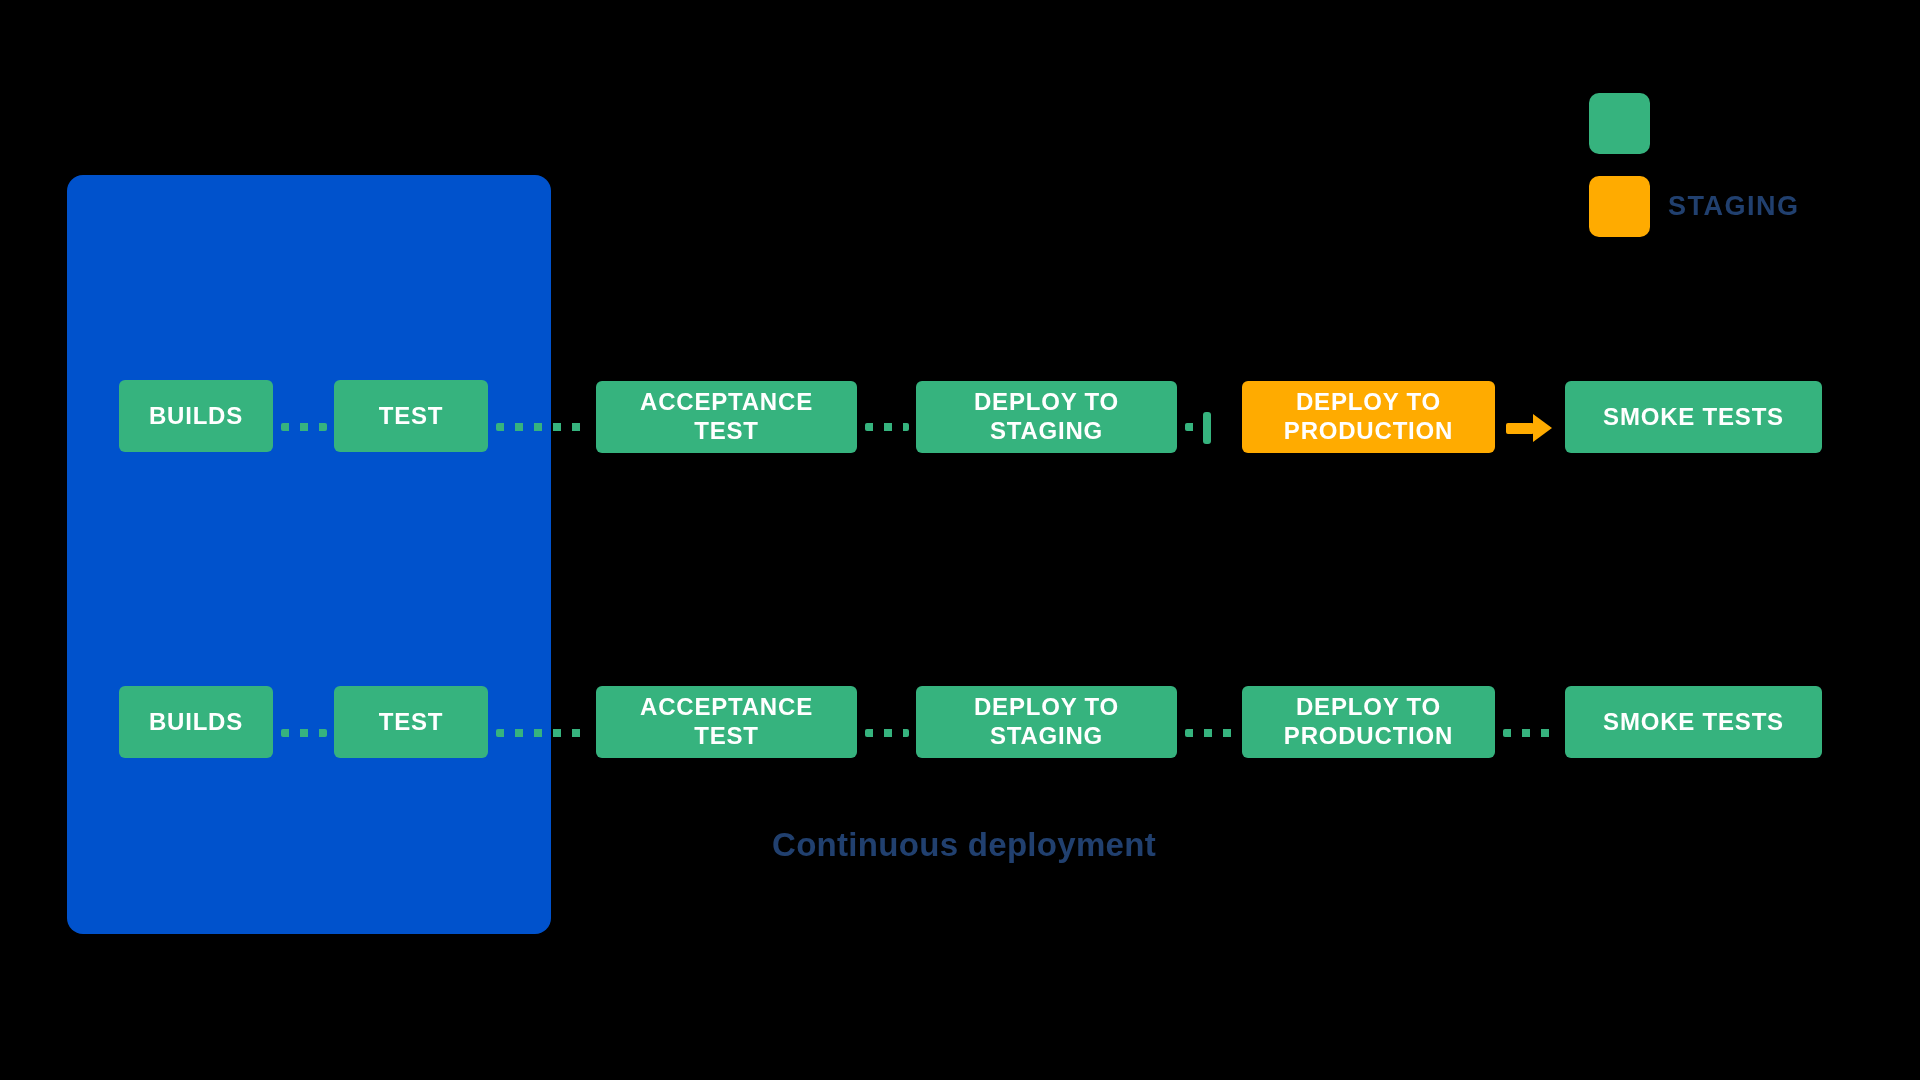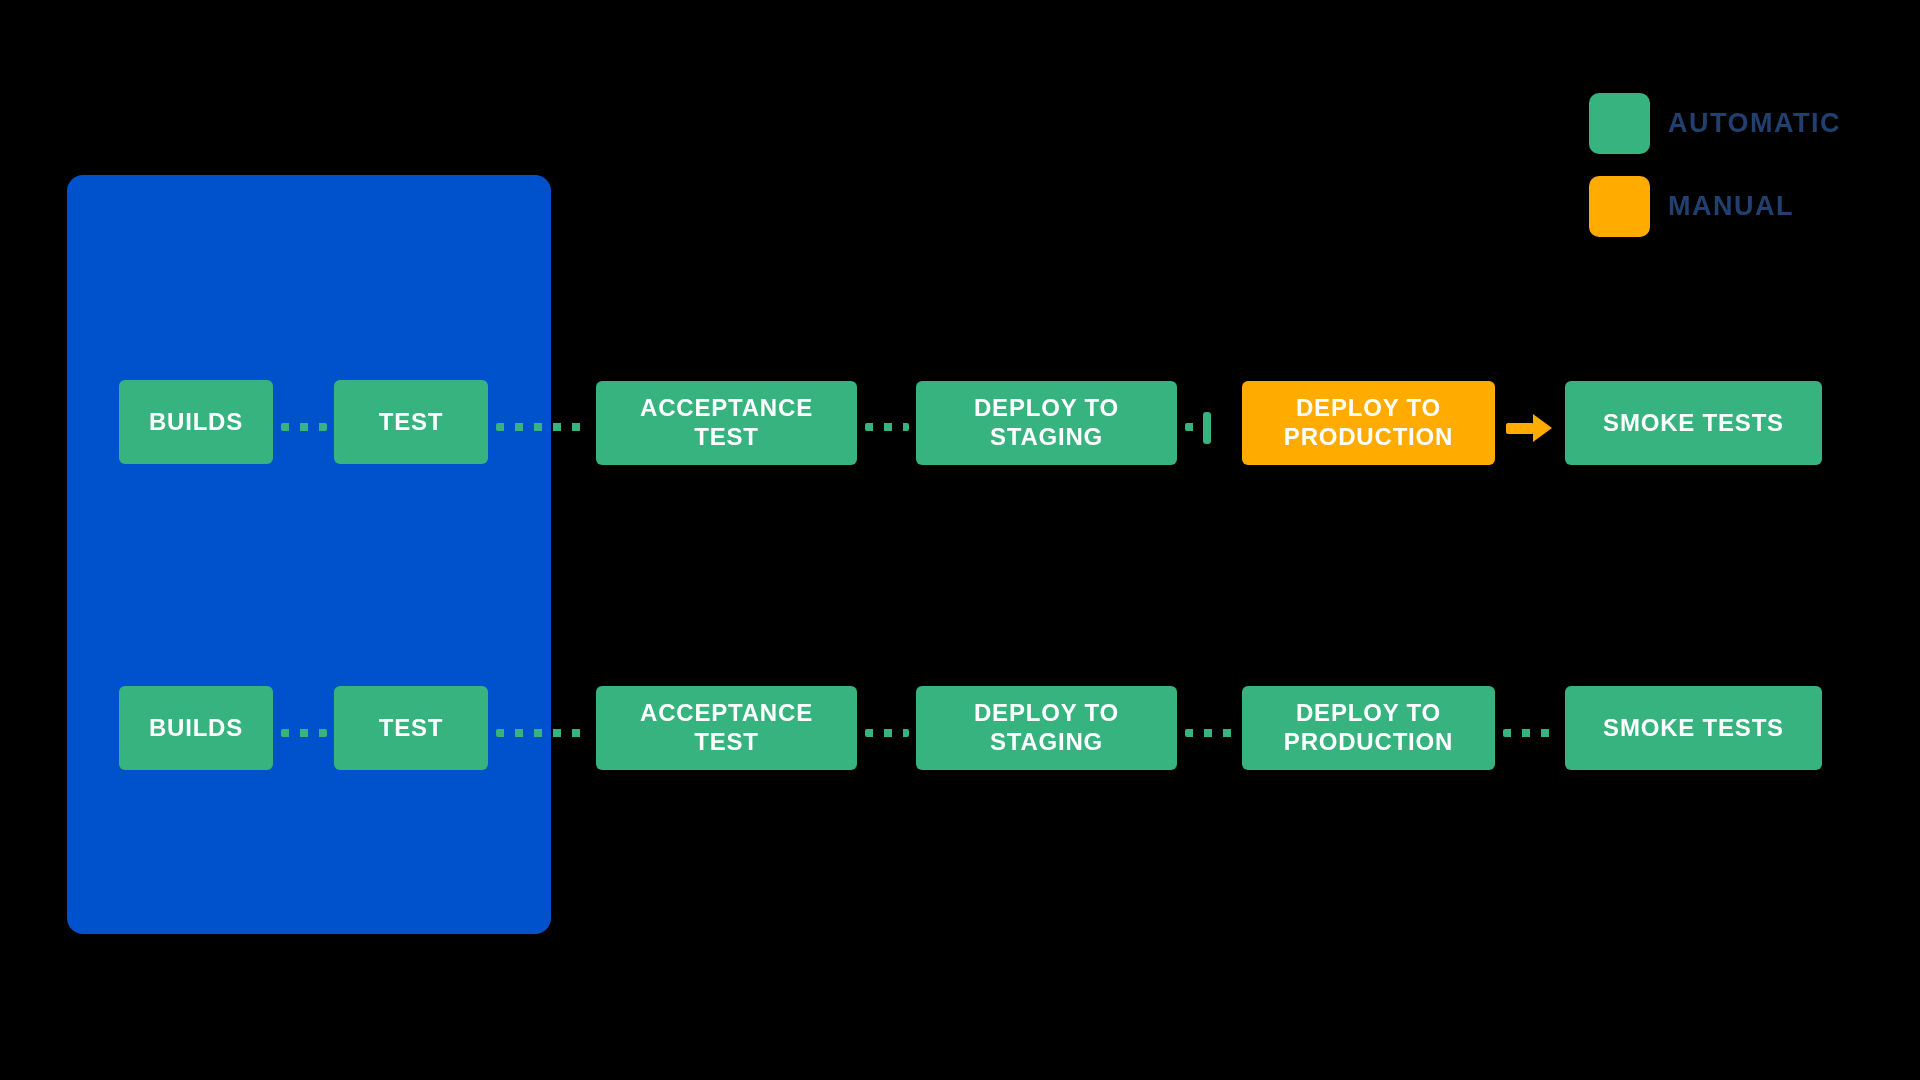--- a/index.html
+++ b/index.html
@@ -27,21 +27,21 @@
 
   
   .step{
     position:absolute;display:flex;align-items:center;justify-content:center;
     text-align:center;color:var(--white);font-weight:bold;font-size:24px;
     letter-spacing:0.8px;line-height:1.2;border-radius:6px;padding:6px 10px;
     background:var(--green);
   }
   .step.manual{background:var(--orange);}
 
-  .h94{height:84px;}
+  .h94{height:72px;}
   
   .dots{
     position:absolute;height:8px;
     background:repeating-linear-gradient(to right, var(--green) 0 8px, transparent 8px 19px);
     border-radius:2px;
   }
   
   .gate-bar{
     position:absolute;width:8px;height:32px;background:var(--green);border-radius:3px;
   }
@@ -109,20 +109,20 @@
   <div class="dots" style="left:865px;top:729px;width:44px;"></div>
 
   <div class="step h94" style="left:916px;top:686px;width:261px;">DEPLOY TO STAGING</div>
   <div class="dots" style="left:1185px;top:729px;width:50px;"></div>
 
   <div class="step h94" style="left:1242px;top:686px;width:253px;">DEPLOY TO PRODUCTION</div>
   <div class="dots" style="left:1503px;top:729px;width:55px;"></div>
 
   <div class="step h94" style="left:1565px;top:686px;width:257px;">SMOKE TESTS</div>
 
+  <div class="caption" style="left:714px;top:826px;">Continuous deployment</div>
 
   <div class="legend-swatch green" style="left:1589px;top:93px;"></div>
-  <div class="legend-label" style="left:1668px;top:93px;">AUTOMATIC</div>
 
   <div class="legend-swatch orange" style="left:1589px;top:176px;"></div>
-  <div class="legend-label" style="left:1668px;top:176px;">MANUAL</div>
+  <div class="legend-label" style="left:1668px;top:176px;">STAGING</div>
 
 </div>
 
 </body></html>

